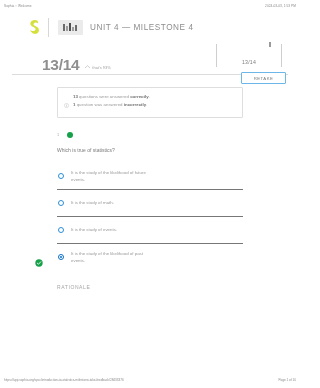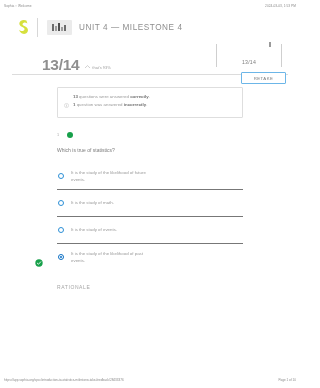--- a/index.html
+++ b/index.html
@@ -39,21 +39,21 @@
     top: 12px; left: 0; right: 0; bottom: 14px;
     overflow: hidden;
   }
 
   
   .unit-banner {
     position: relative;
     height: 30px;
     display: flex;
     align-items: center;
-    padding-left: 17px;
+    padding-left: 28px;
     box-sizing: border-box;
   }
   .logo {
     width: 12px;
     height: 16px;
     position: relative;
     flex: 0 0 auto;
   }
   .logo svg { display: block; }
   .divider-v {

